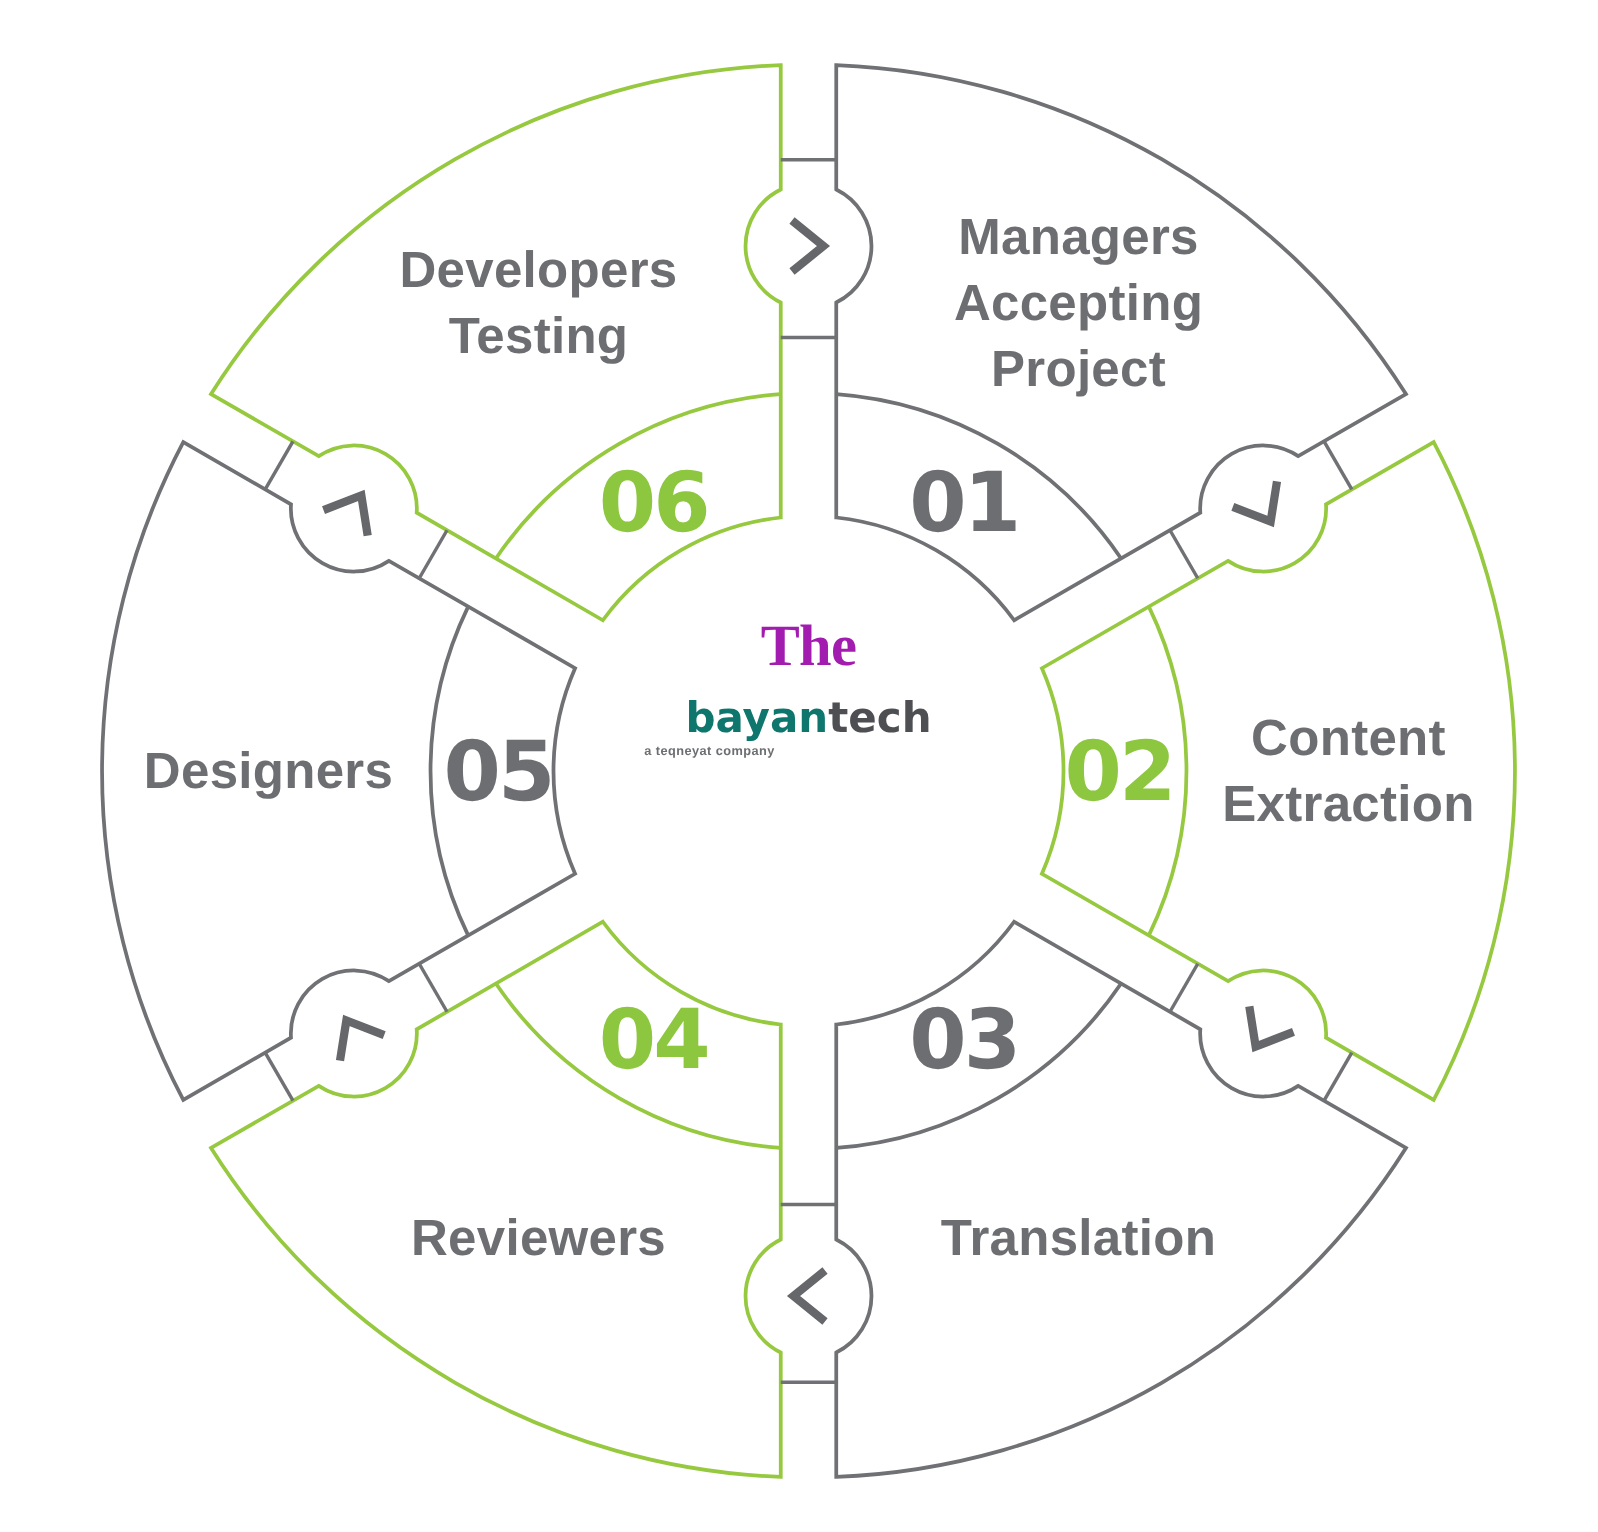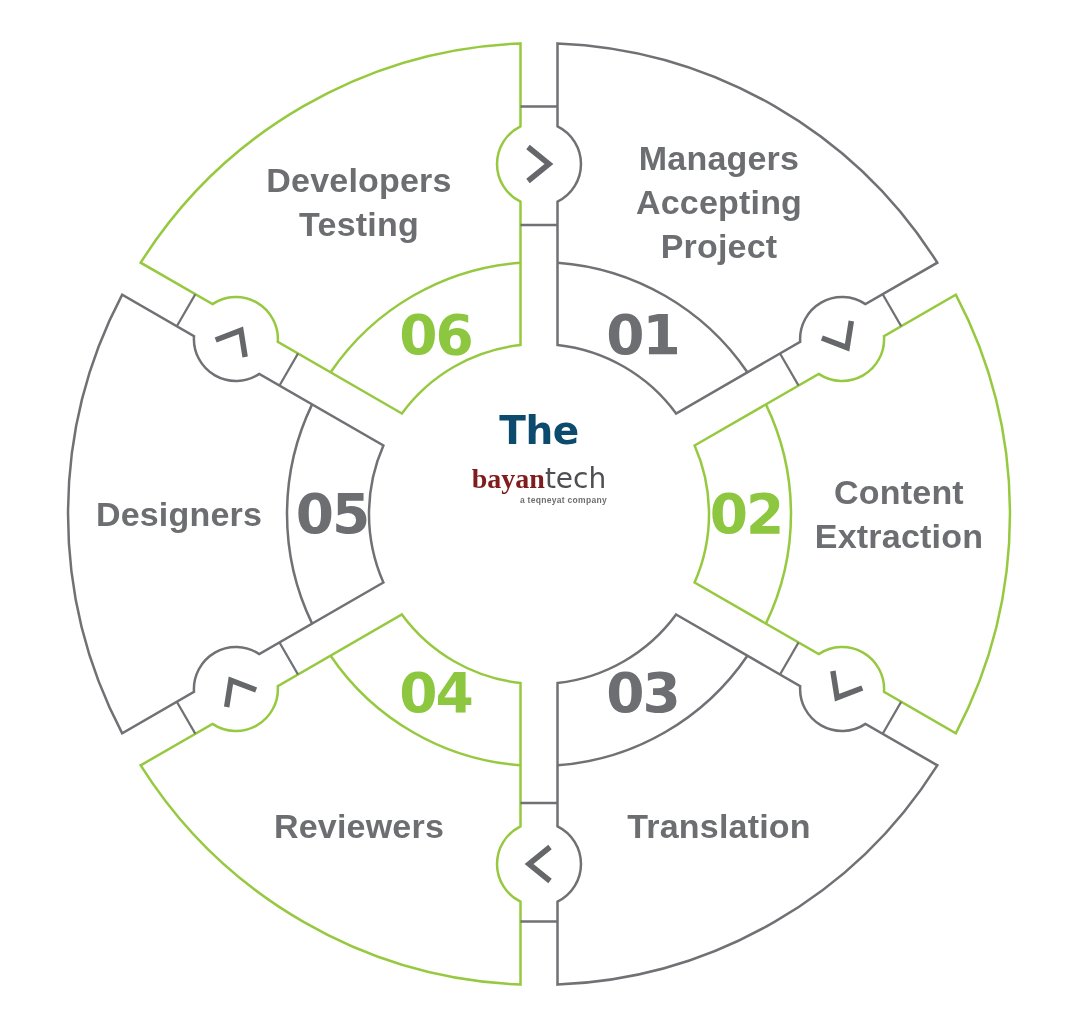--- a/index.html
+++ b/index.html
@@ -4,21 +4,21 @@
 <style>
   html,body{margin:0;padding:0;background:#ffffff;}
   .stage{position:relative;width:1065px;height:1021px;background:#ffffff;overflow:hidden;
          font-family:"Liberation Sans",sans-serif;}
   .stage svg{position:absolute;left:0;top:0;}
   .center-text{position:absolute;left:339px;top:404px;width:400px;text-align:center;pointer-events:none;}
   .center-title{font-family:"DejaVu Sans","Liberation Sans",sans-serif;font-weight:700;
                 font-size:39px;line-height:53px;letter-spacing:-0.5px;}
   .logo-line{margin-top:7px;font-family:"DejaVu Sans","Liberation Sans",sans-serif;font-size:28px;line-height:30px;}
   .logo-bayan{font-weight:700;}
-  .logo-tech{font-weight:400;}
+  .logo-tech{font-weight:700;}
   .logo-tagline{width:268px;text-align:right;font-size:8.5px;letter-spacing:0.3px;
                 font-weight:700;margin-top:1px;}
   svg text{font-family:"Liberation Sans",sans-serif;}
   .seg-label{font-weight:700;font-size:34px;letter-spacing:0.2px;}
   .seg-number{font-weight:700;font-size:55px;letter-spacing:-2px;
               font-family:"DejaVu Sans","Liberation Sans",sans-serif;}
 </style>
 </head>
 <body>
 
@@ -87,22 +87,22 @@
         <text x="359.0" y="825.8" text-anchor="middle" dominant-baseline="central" fill="#6D6E71" class="seg-label">Reviewers</text>
         <text x="332.0" y="514.0" text-anchor="middle" dominant-baseline="central" fill="#6D6E71" class="seg-number">05</text>
         <text x="179.0" y="514.0" text-anchor="middle" dominant-baseline="central" fill="#6D6E71" class="seg-label">Designers</text>
         <text x="435.5" y="334.7" text-anchor="middle" dominant-baseline="central" fill="#8DC63F" class="seg-number">06</text>
         <text x="359.0" y="180.2" text-anchor="middle" dominant-baseline="central" fill="#6D6E71" class="seg-label">Developers</text>
         <text x="359.0" y="224.2" text-anchor="middle" dominant-baseline="central" fill="#6D6E71" class="seg-label">Testing</text>
       </g>
     </svg>
 
   <div class="center-text">
-    <div class="center-title" style="color: #0c4a6e;">
+    <div class="center-title" style="color: #a21caf; font-family: Liberation Serif, serif;">
       <div>The</div>
     </div>
     <div class="logo-line">
-      <span class="logo-bayan" style="color: #7f1d1d; font-family: Liberation Serif, serif;">bayan</span><span class="logo-tech" style="color: rgb(78, 79, 82);">tech</span>
+      <span class="logo-bayan" style="color: #0f766e;">bayan</span><span class="logo-tech" style="color: rgb(78, 79, 82);">tech</span>
     </div>
-    <div class="logo-tagline" style="color: rgb(109, 110, 113);">a teqneyat company</div>
+    <div class="logo-tagline" style="color: rgb(109, 110, 113); text-align: center;">a teqneyat company</div>
   </div>
 
 </div>
 
 </body></html>

